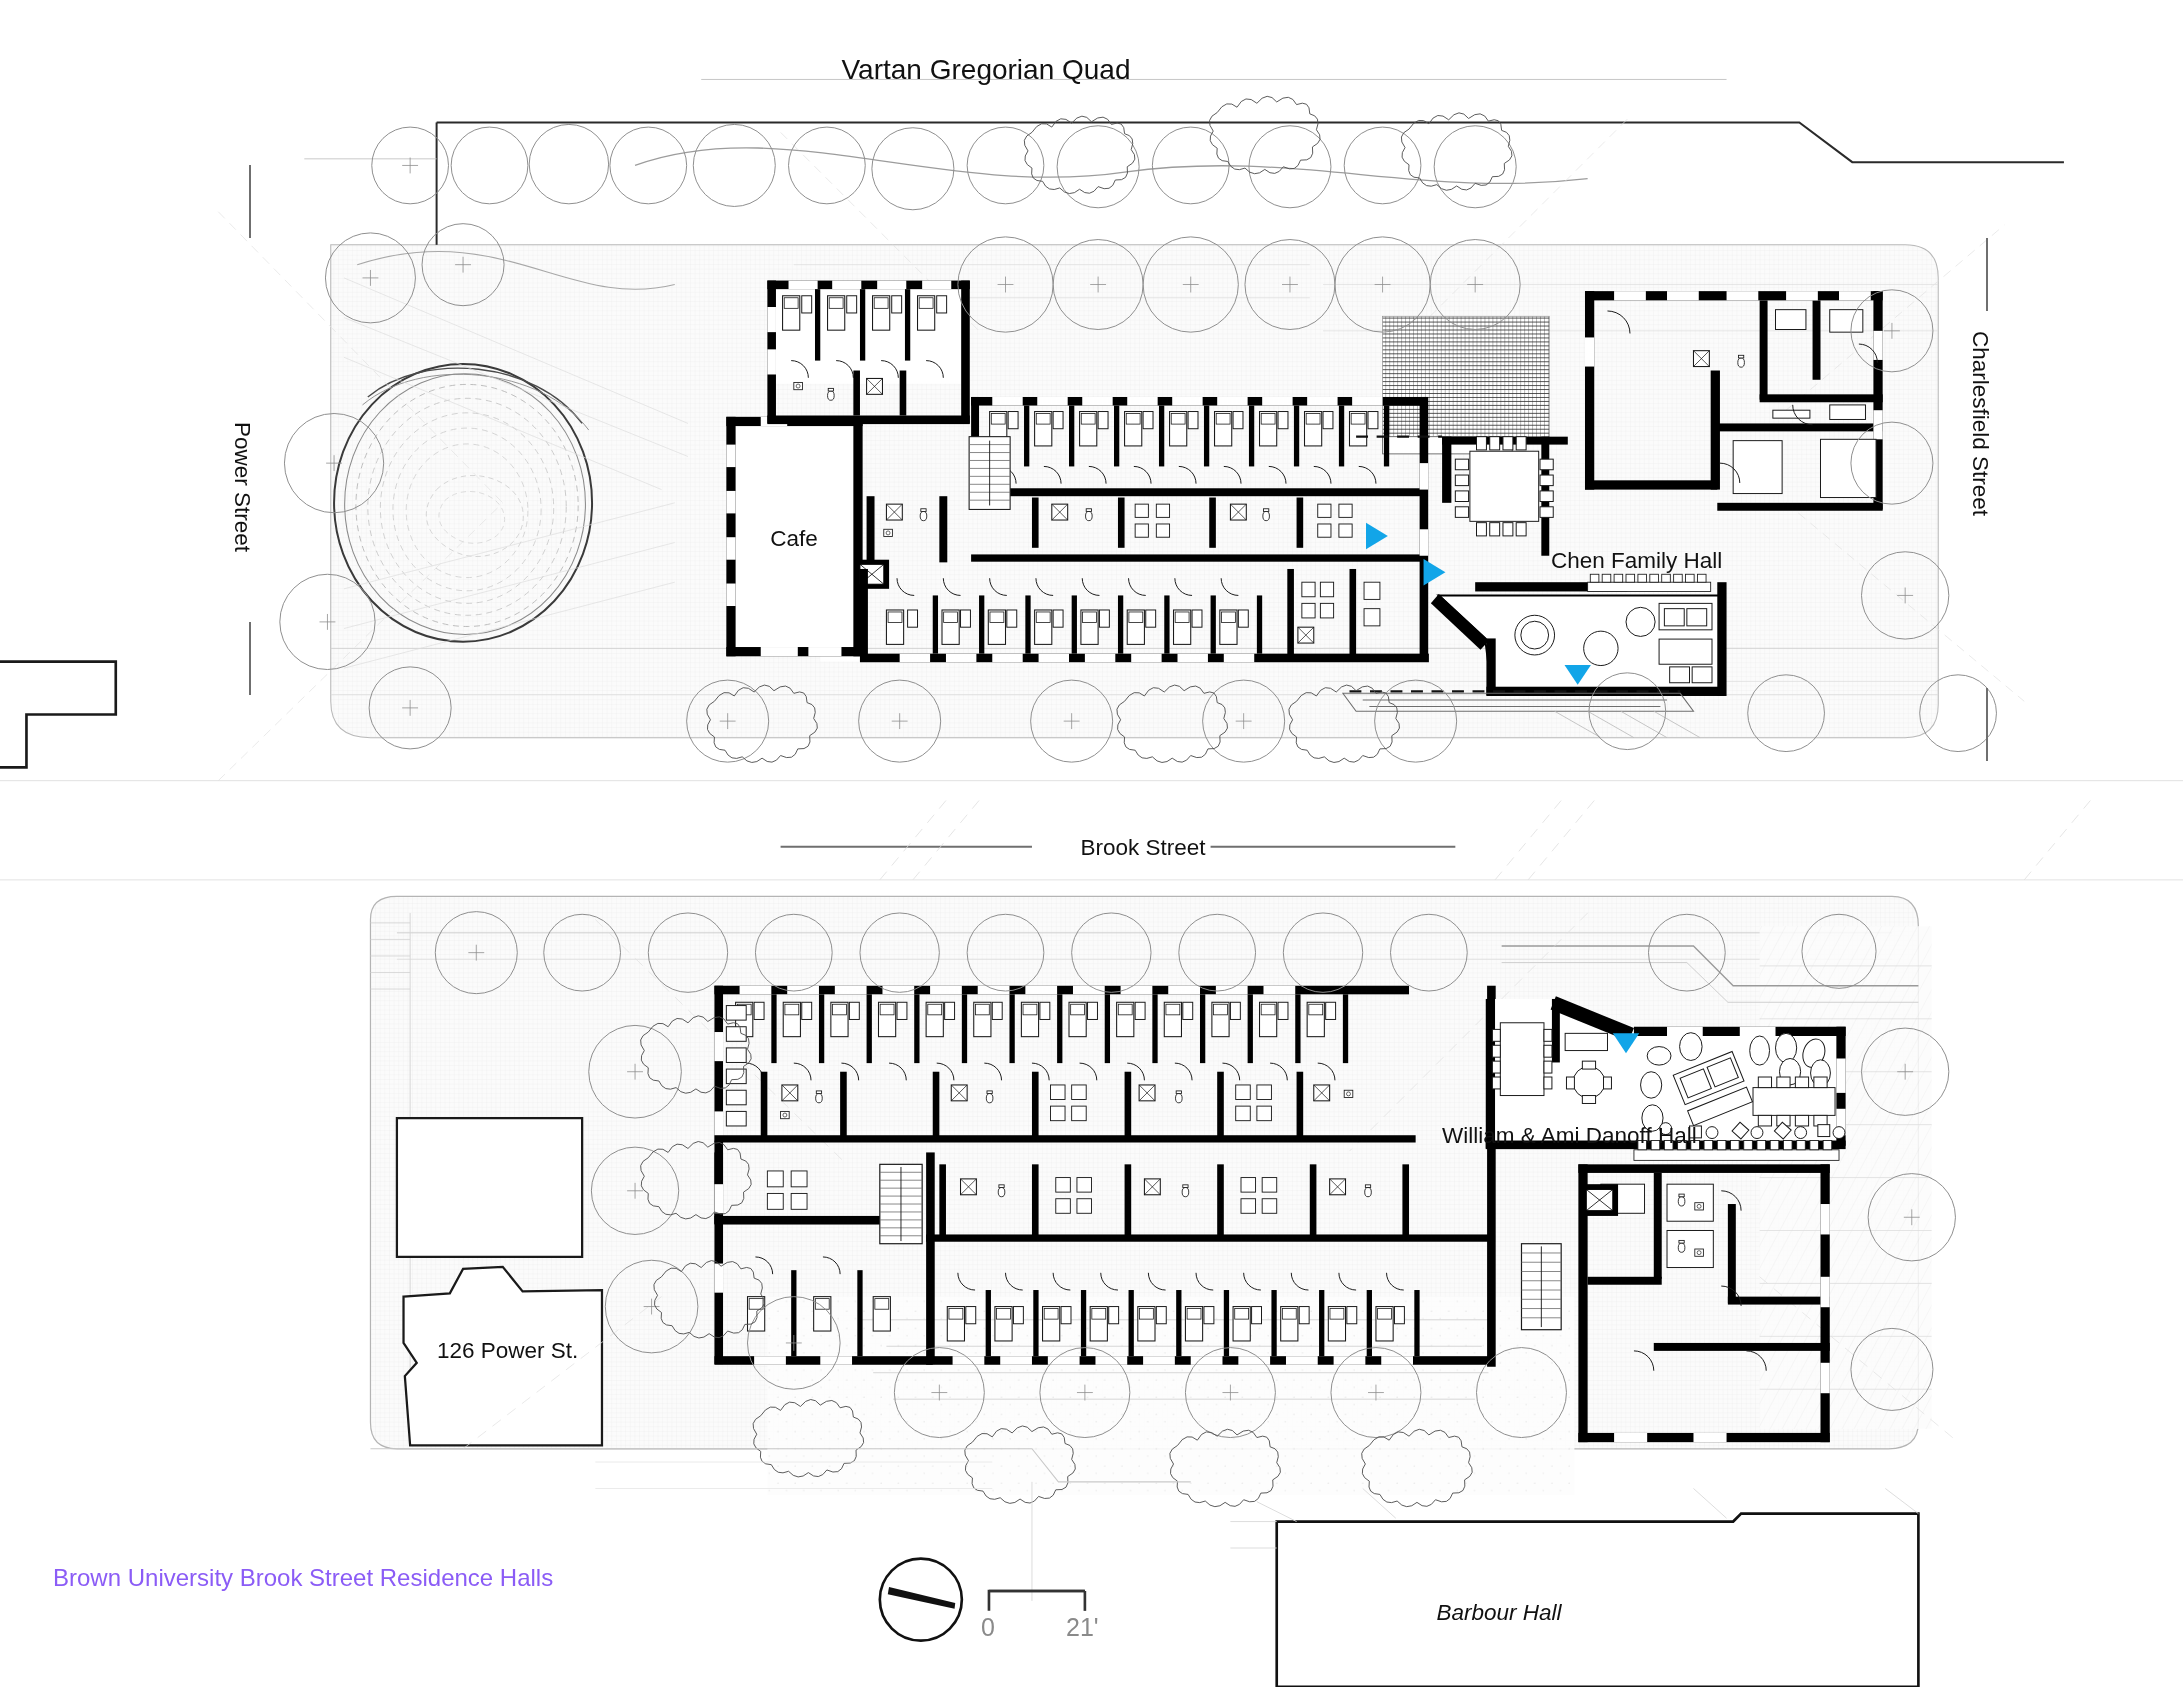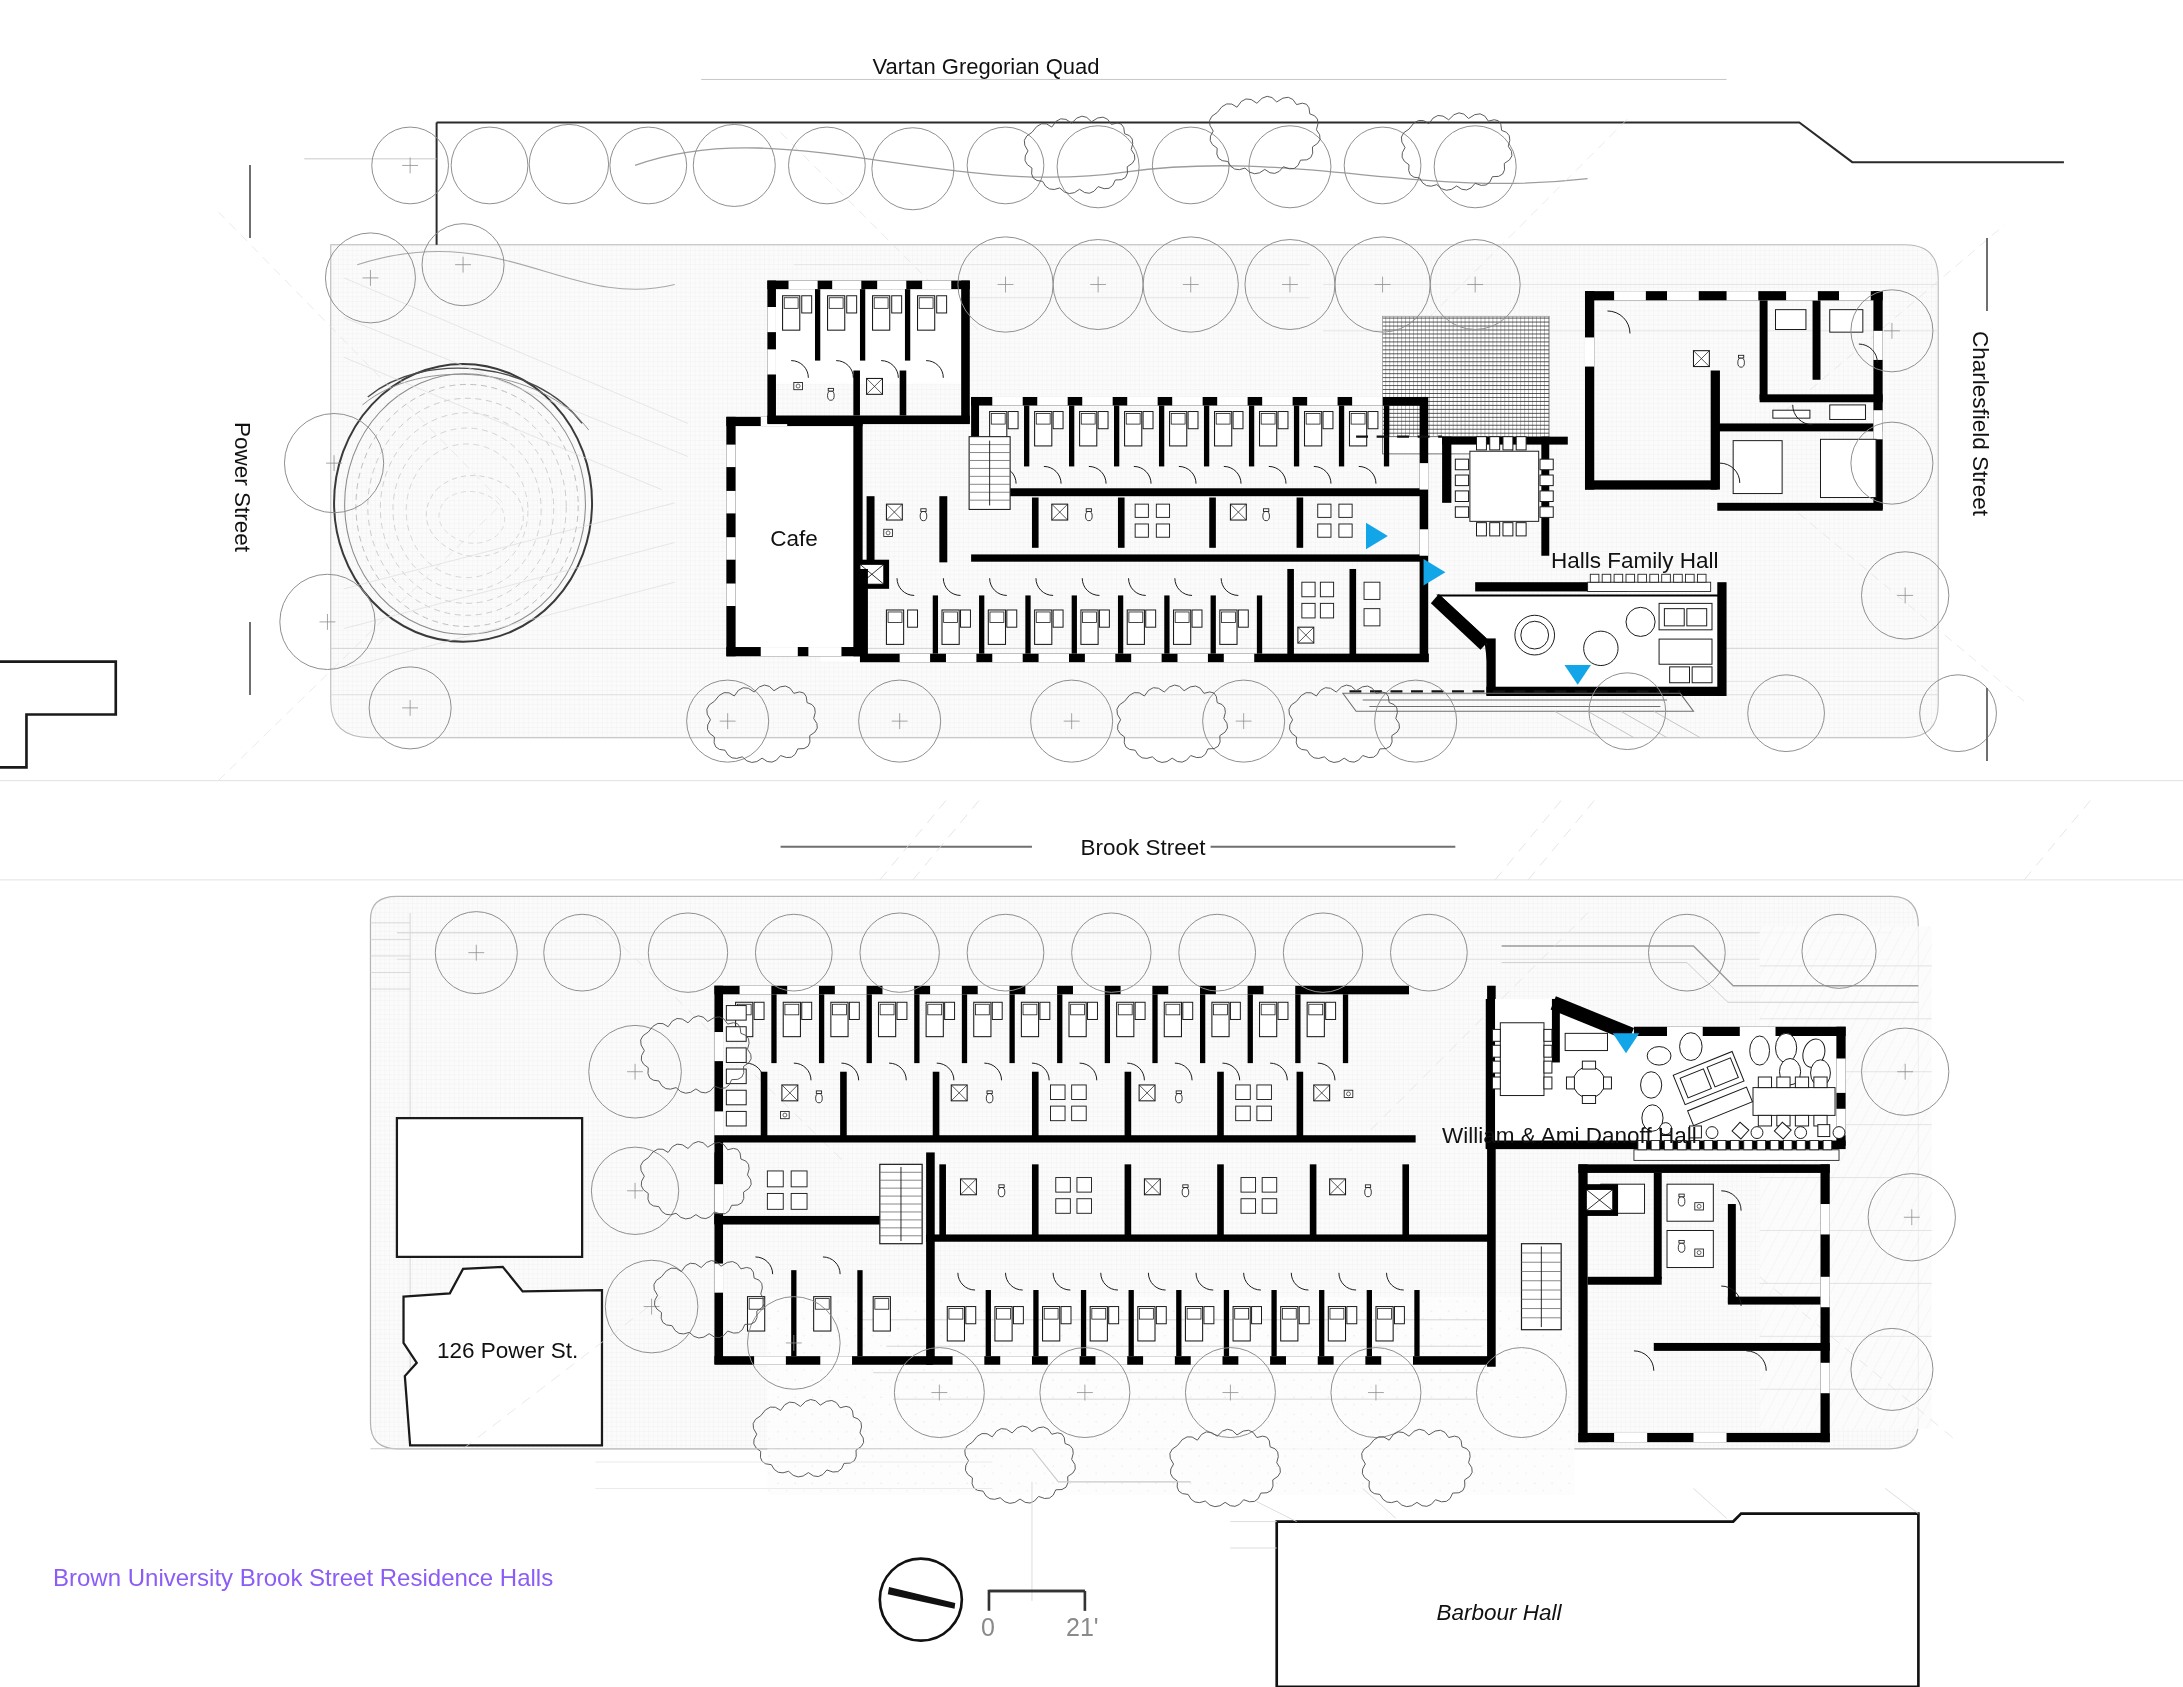--- a/index.html
+++ b/index.html
@@ -3,21 +3,21 @@
 <meta charset="utf-8">
 <style>
   html,body{margin:0;padding:0;background:#fff;}
   body{width:2183px;height:1687px;position:relative;overflow:hidden;
        font-family:"Liberation Sans","DejaVu Sans",sans-serif;color:#111;}
   #plan{position:absolute;inset:0;width:2183px;height:1687px;display:block;}
   .lbl{position:absolute;font-family:"Liberation Sans","DejaVu Sans",sans-serif;
        color:#111;white-space:nowrap;}
   .lbl-bldg{font-size:22.5px;}
   .lbl-street{font-size:22.5px;}
-  .lbl-quad{font-size:22px;}
+  .lbl-quad{font-size:28px;}
   .rot-cw{transform:rotate(90deg);transform-origin:left top;}
   .title-block{position:absolute;left:53px;top:1561px;font-size:24px;line-height:1.42;color:#8b5cf6;}
   .scale-num{position:absolute;font-size:25px;color:#8a8a8a;}
 </style>
 </head>
 <body>
 
 <svg id="plan" viewBox="0 0 3300 2550" xmlns="http://www.w3.org/2000/svg">
   <defs>
     <pattern id="gridFine" width="7" height="7" patternUnits="userSpaceOnUse">
@@ -1162,21 +1162,21 @@
     <path d="M1640 2405 H1640" fill="none" stroke="#333" stroke-width="4"></path>
     <path d="M1495 2405 H1640" fill="none" stroke="#333" stroke-width="4"></path>
     <path d="M1640 2405 V2435" fill="none" stroke="#333" stroke-width="4"></path>
   </g>
 </svg>
 
 <div class="lbl lbl-quad" style="left:986px;top:54px;transform:translateX(-50%);">Vartan Gregorian Quad</div>
 
 <div class="lbl lbl-bldg" style="left:794px;top:526px;transform:translateX(-50%);">Cafe</div>
 
-<div class="lbl lbl-bldg" style="left:1551px;top:548px;">Halls Family Hall</div>
+<div class="lbl lbl-bldg" style="left:1551px;top:548px;">Chen Family Hall</div>
 
 <div class="lbl lbl-bldg" style="left:1442px;top:1123px;">William &amp; Ami Danoff Hall</div>
 
 <div class="lbl lbl-bldg" style="left:437px;top:1338px;">126 Power St.</div>
 
 <div class="lbl lbl-bldg" style="left:1499px;top:1600px;transform:translateX(-50%);font-style:italic;">Barbour Hall</div>
 
 <div class="lbl lbl-street" style="left:1119px;top:835px;transform:translateX(-50%);margin-left:24px;">Brook Street</div>
 
 <div class="lbl lbl-street rot-cw" style="left:255px;top:422px;">Power Street</div>

